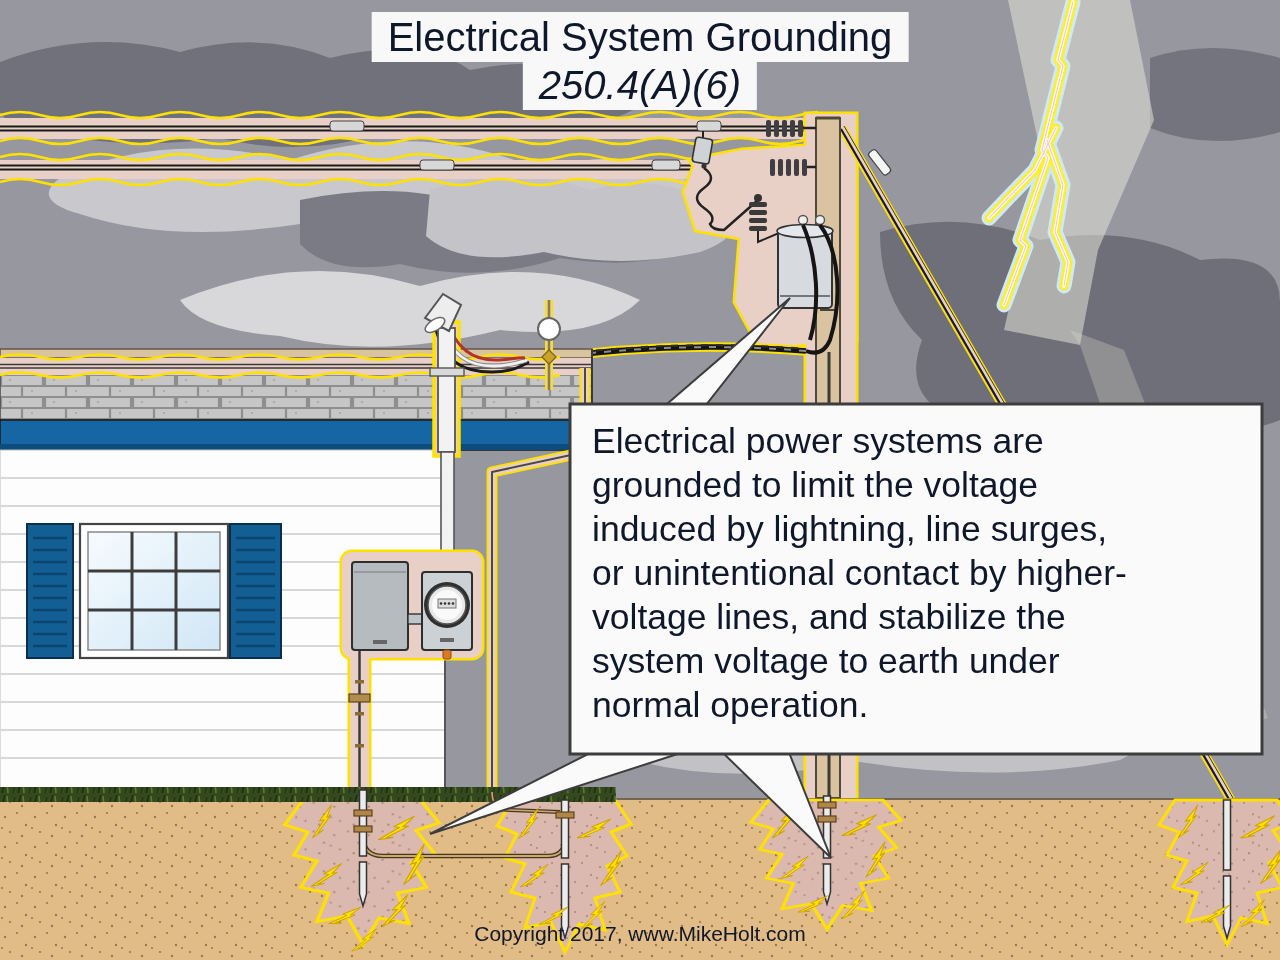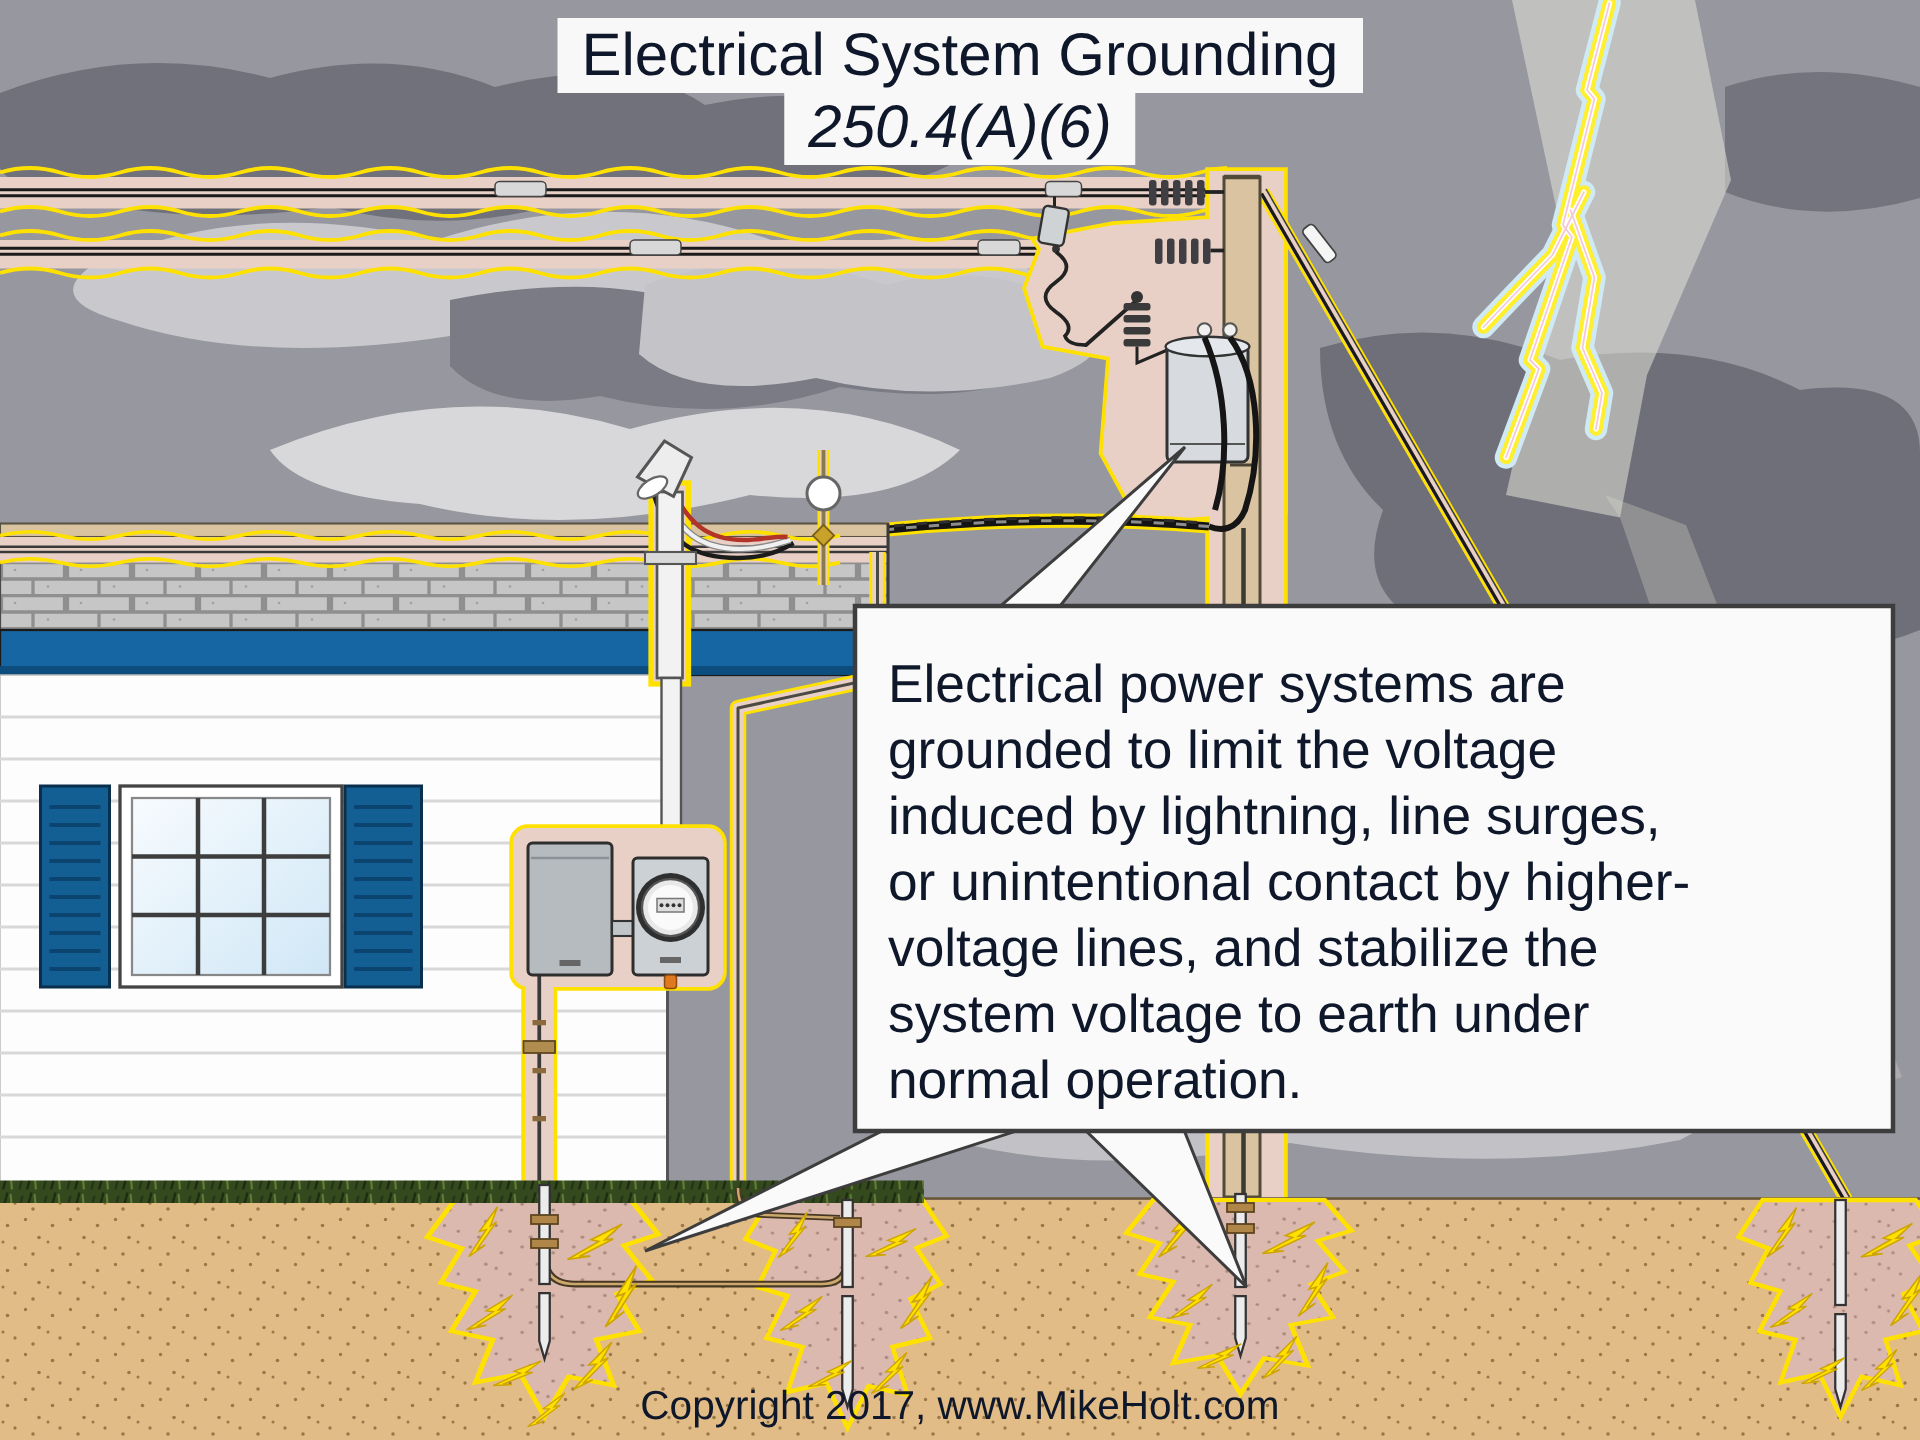--- a/index.html
+++ b/index.html
@@ -3,23 +3,23 @@
 <meta charset="utf-8">
 <style>
   html,body{margin:0;padding:0;background:#222;}
   .stage{position:relative;width:1280px;height:960px;overflow:hidden;
          font-family:"Liberation Sans",sans-serif;background:#97979f;}
   .stage svg{position:absolute;left:0;top:0;}
   .txt{position:absolute;color:#0f172a;}
   .title-box{left:50%;transform:translateX(-50%);background:#f8f8f8;
              white-space:nowrap;padding:2px 16px;font-size:40px;line-height:46px;}
   #title2{font-style:italic;}
-  #callout-text{left:592px;top:434px;width:668px;font-size:35.5px;line-height:44px;
+  #callout-text{left:592px;top:419px;width:668px;font-size:35.5px;line-height:44px;
                 white-space:pre;letter-spacing:0px;}
-  #copyright{left:50%;transform:translateX(-50%);top:922px;font-size:27px;white-space:nowrap;}
+  #copyright{left:50%;transform:translateX(-50%);top:922px;font-size:21px;white-space:nowrap;}
 </style>
 </head>
 <body>
 
 <div class="stage">
 <svg width="1280" height="960" viewBox="0 0 1280 960">
   <defs>
     <pattern id="brick" width="44" height="22" patternUnits="userSpaceOnUse">
       <rect width="44" height="22" fill="#c6c6c6"></rect>
       <path d="M0,1 H44 M0,12 H44" stroke="#8f8f8f" stroke-width="2.2" fill="none"></path>

